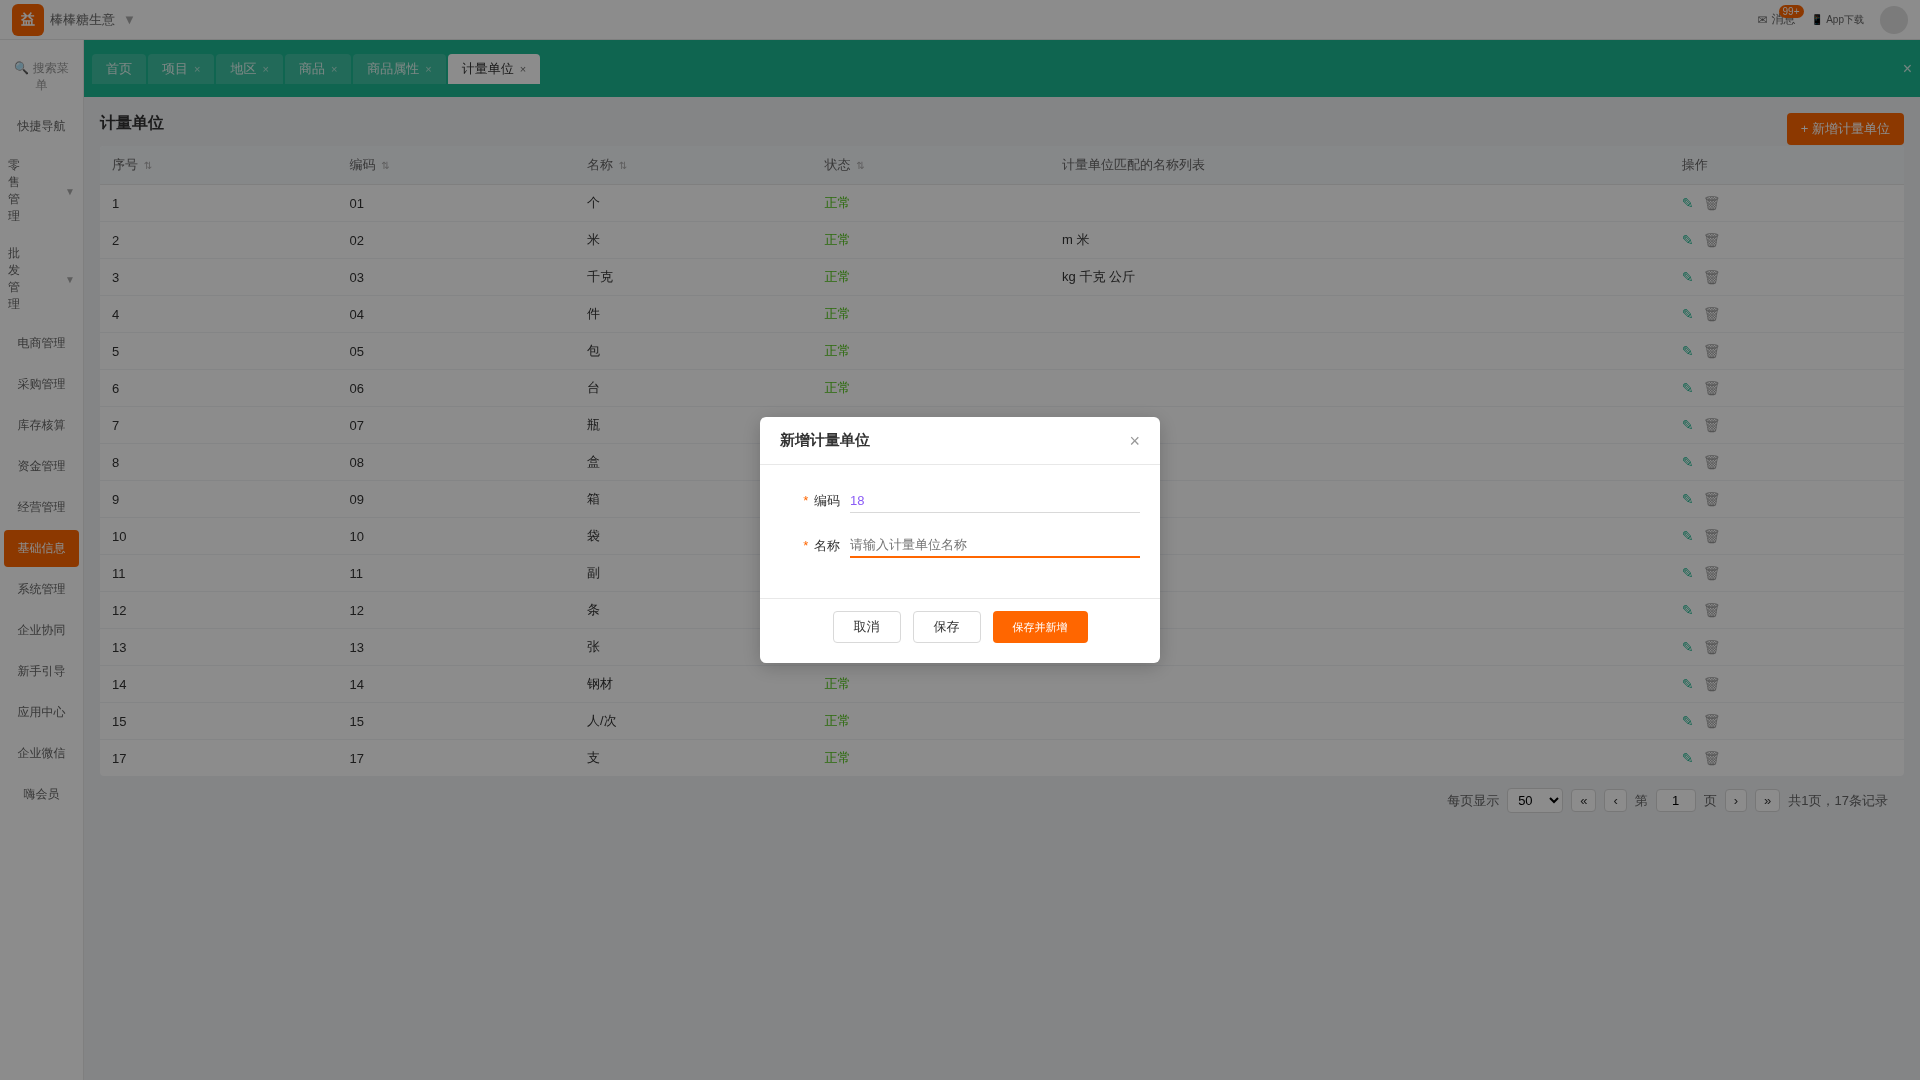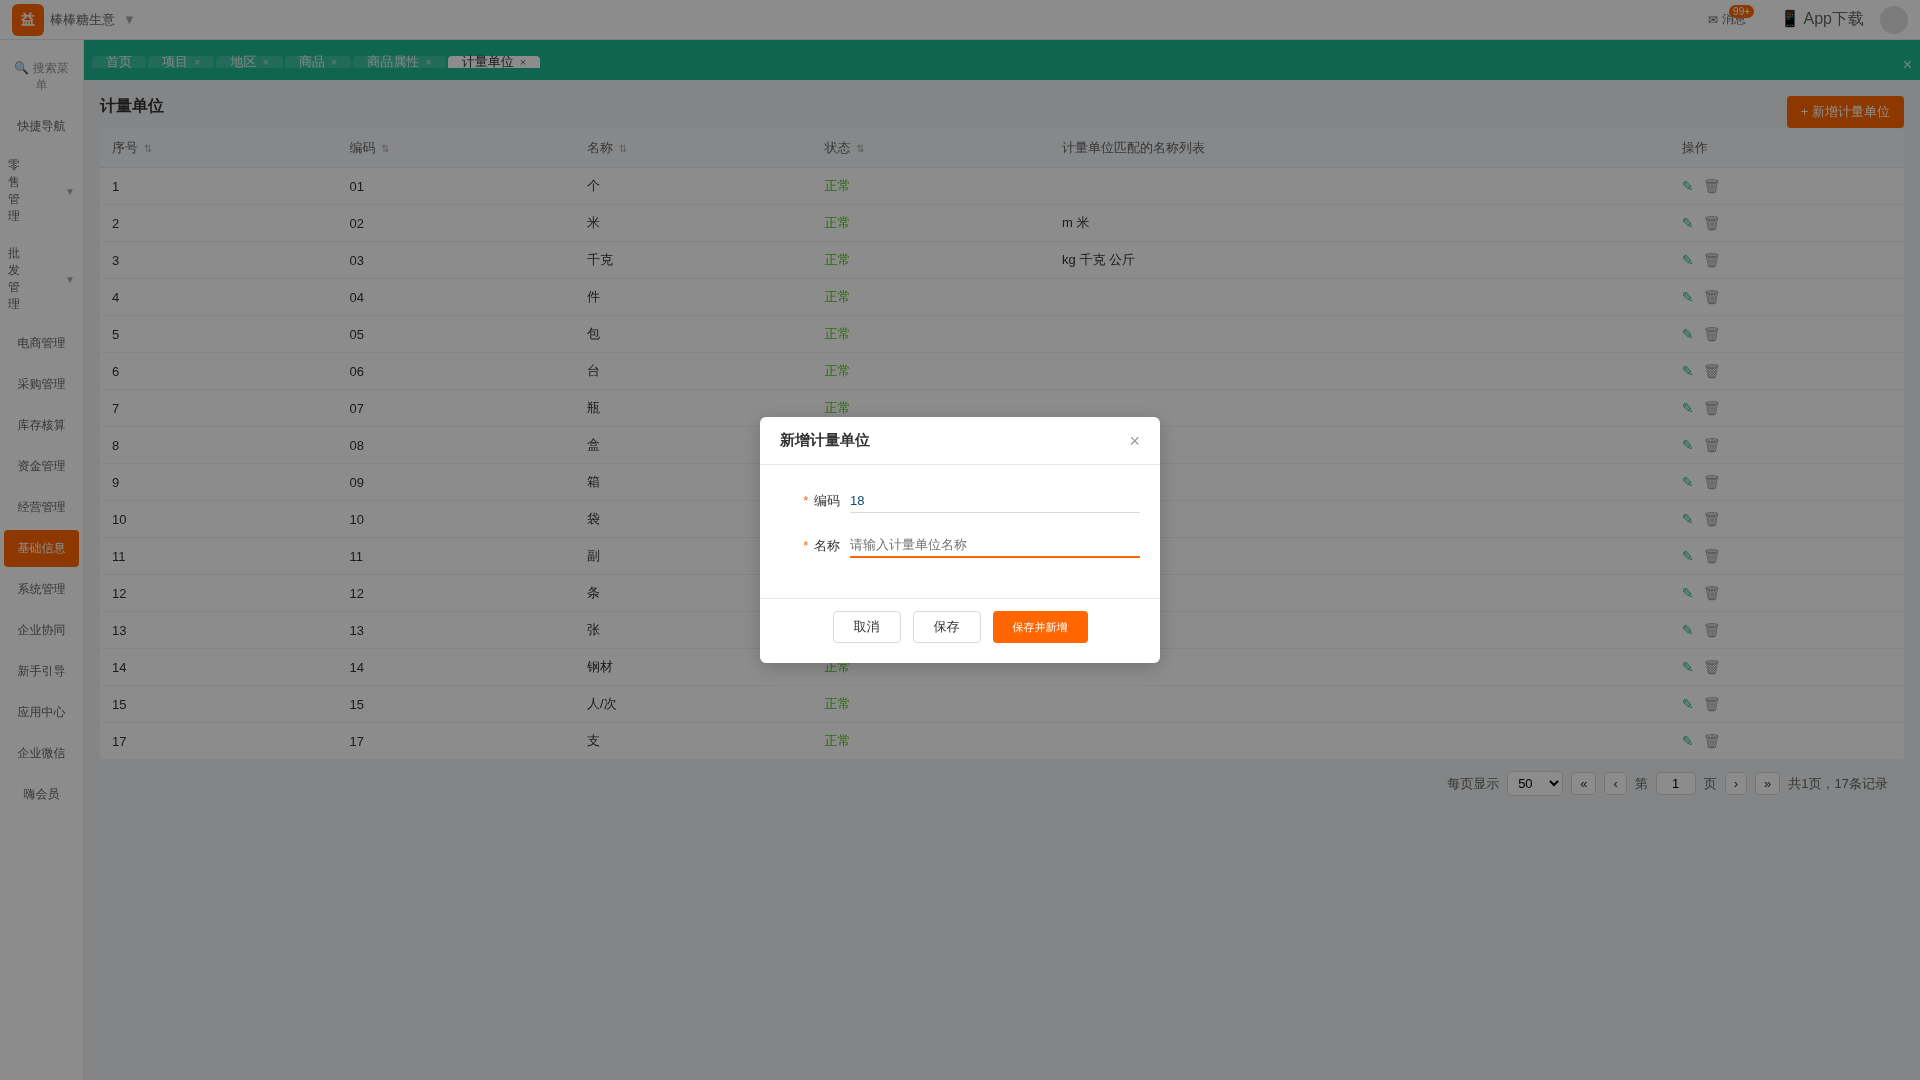--- a/index.html
+++ b/index.html
@@ -7,38 +7,38 @@
 
     
     .top-bar { height: 40px; background: #fff; display: flex; align-items: center; padding: 0 12px; border-bottom: 1px solid #e8e8e8; justify-content: space-between; flex-shrink: 0; }
     .top-bar-left { display: flex; align-items: center; gap: 8px; }
     .logo { display: flex; align-items: center; gap: 6px; }
     .logo-icon { width: 32px; height: 32px; background: #f60; border-radius: 6px; display: flex; align-items: center; justify-content: center; color: white; font-weight: bold; font-size: 14px; }
     .logo-text { font-size: 13px; color: #666; }
     .top-bar-right { display: flex; align-items: center; gap: 16px; }
     .msg-btn { display: flex; align-items: center; gap: 4px; font-size: 12px; color: #666; position: relative; cursor: pointer; }
     .badge { background: #f60; color: white; font-size: 10px; border-radius: 8px; padding: 1px 4px; position: absolute; top: -6px; right: -8px; }
-    .app-download { font-size: 16px; color: #666; cursor: pointer; margin-left: 18px; }
+    .app-download { font-size: 10px; color: #666; cursor: pointer; }
     .avatar { width: 28px; height: 28px; background: #e0e0e0; border-radius: 50%; }
 
     
     .main-layout { display: flex; flex: 1; overflow: hidden; }
 
     
     .sidebar { width: 84px; background: #fff; border-right: 1px solid #e8e8e8; display: flex; flex-direction: column; padding-top: 8px; flex-shrink: 0; }
     .sidebar-item { padding: 10px 8px; text-align: center; cursor: pointer; font-size: 12px; color: #666; border-radius: 4px; margin: 2px 4px; }
     .sidebar-item.active { background: #f60; color: white; }
     .sidebar-item-with-arrow { display: flex; align-items: center; justify-content: center; padding: 10px 8px; cursor: pointer; font-size: 12px; color: #666; gap: 45px; }
     .sidebar-arrow { font-size: 10px; color: #aaa; }
 
     
     .content-area { flex: 1; display: flex; flex-direction: column; overflow: hidden; }
 
     
-    .tab-bar { height: 40px; background: #1db892; display: flex; padding: 16px 8px; gap: 2px; flex-shrink: 0; }
+    .tab-bar { height: 57px; background: #1db892; display: flex; align-items: center; padding: 16px 8px; gap: 2px; flex-shrink: 0; }
     .tab { display: flex; align-items: center; gap: 6px; padding: 6px 14px; border-radius: 4px 4px 0 0; font-size: 13px; cursor: pointer; color: rgba(255,255,255,0.85); background: rgba(255,255,255,0.15); }
     .tab.active { background: #fff; color: #333; }
     .tab-close { font-size: 11px; color: inherit; cursor: pointer; opacity: 0.7; }
     .tab-bar-close { margin-left: auto; color: white; cursor: pointer; font-size: 16px; opacity: 0.8; }
 
     
     .page-content { flex: 1; padding: 16px; background: #f0f2f5; overflow: auto; position: relative; }
     .page-title { font-size: 16px; font-weight: bold; color: #333; margin-bottom: 12px; }
     .add-btn { position: absolute; top: 16px; right: 16px; background: #f60; color: white; border: none; border-radius: 4px; padding: 7px 14px; font-size: 13px; cursor: pointer; }
 
@@ -63,21 +63,21 @@
     
     .modal-overlay { position: fixed; top: 0; left: 0; width: 100%; height: 100%; background: rgba(0,0,0,0.45); display: flex; align-items: center; justify-content: center; z-index: 1000; }
     .modal { background: white; border-radius: 6px; width: 400px; box-shadow: 0 4px 20px rgba(0,0,0,0.2); }
     .modal-header { display: flex; align-items: center; justify-content: space-between; padding: 14px 20px; border-bottom: 1px solid #e8e8e8; }
     .modal-title { font-size: 15px; font-weight: bold; color: #333; }
     .modal-close { cursor: pointer; color: #999; font-size: 18px; line-height: 1; }
     .modal-body { padding: 24px 20px 20px; }
     .form-row { display: flex; align-items: center; margin-bottom: 20px; }
     .form-label { width: 60px; text-align: right; font-size: 13px; color: #333; margin-right: 10px; }
     .required-star { color: #f60; margin-right: 2px; }
-    .form-input { flex: 1; border: none; border-bottom: 1px solid #d9d9d9; padding: 4px 0; font-size: 13px; outline: none; color: #0c4a6e; }
+    .form-input { flex: 1; border: none; border-bottom: 1px solid #d9d9d9; padding: 4px 0; font-size: 13px; outline: none; color: #8b5cf6; }
     .form-input-placeholder { flex: 1; border: none; border-bottom: 2px solid #f60; padding: 4px 0; font-size: 13px; outline: none; color: #bbb; }
     .modal-footer { display: flex; justify-content: center; padding: 12px 20px 20px; gap: 12px; border-top: 1px solid #e8e8e8; }
     .btn-cancel { border: 1px solid #d9d9d9; background: white; border-radius: 4px; padding: 6px 20px; font-size: 13px; cursor: pointer; color: #333; }
     .btn-save { border: 1px solid #d9d9d9; background: white; border-radius: 4px; padding: 6px 20px; font-size: 13px; cursor: pointer; color: #333; }
     .btn-save-new { background: #f60; color: white; border: none; border-radius: 4px; padding: 6px 20px; font-size: 11px; cursor: pointer; }
   </style>
 </head>
 <body>
 
 <div class="top-bar">

